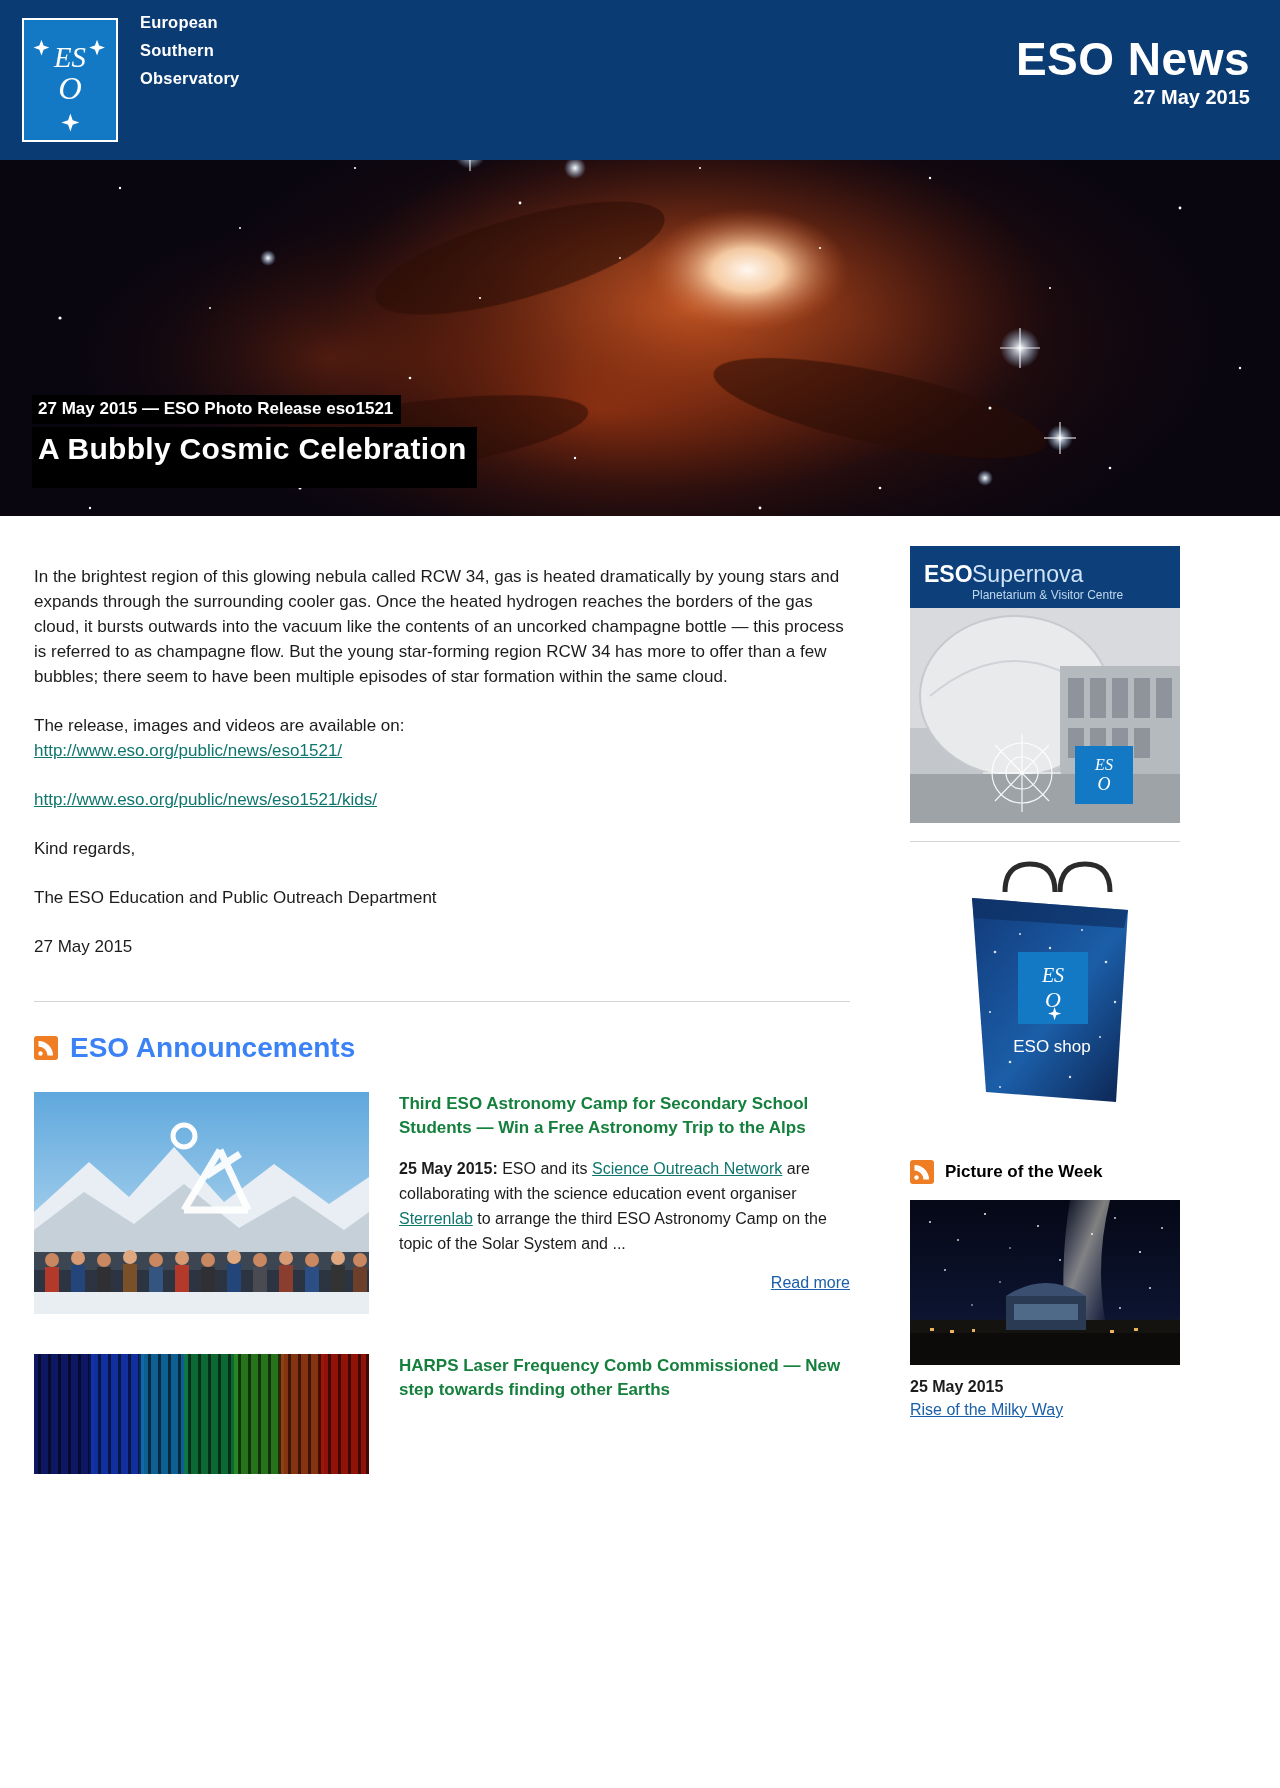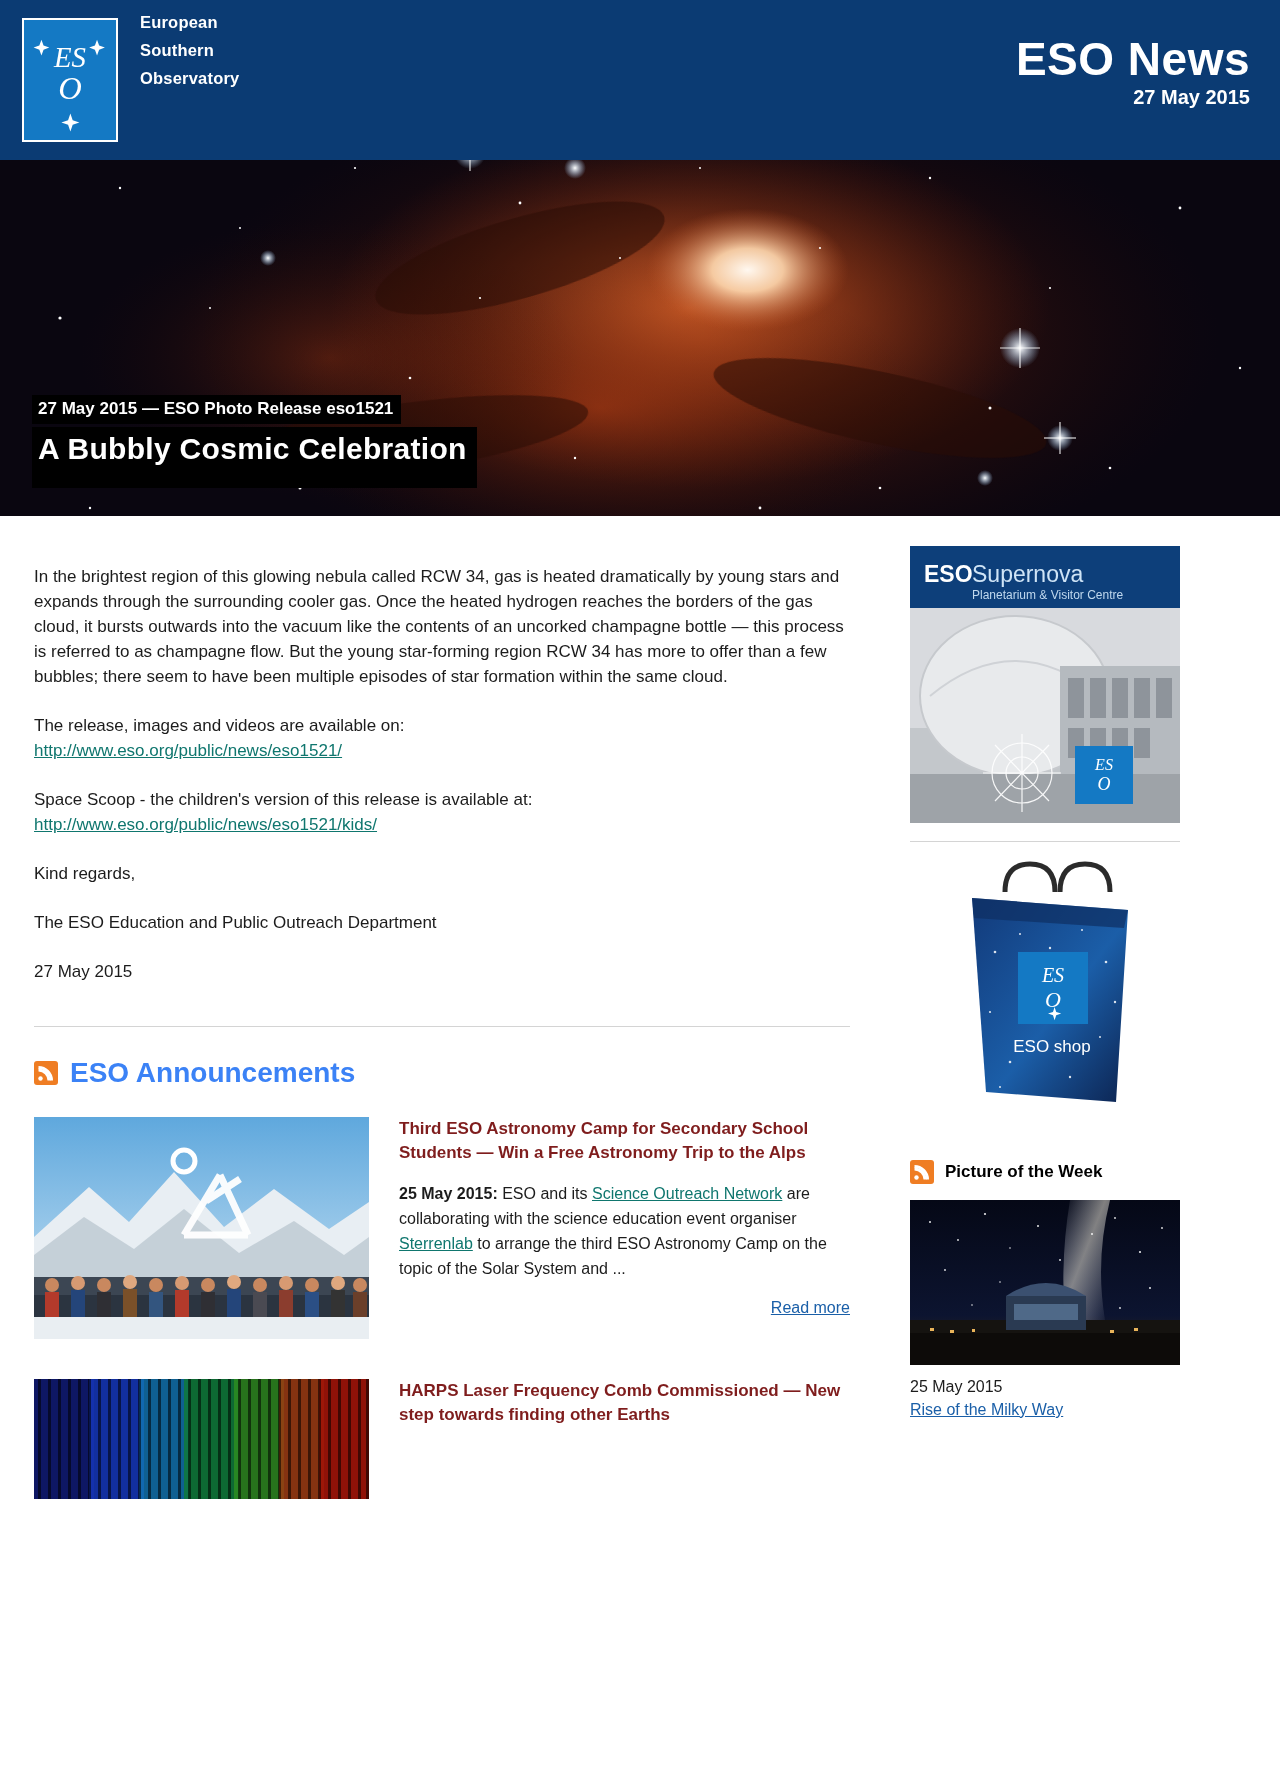--- a/index.html
+++ b/index.html
@@ -155,21 +155,21 @@
     width: 335px;
     height: 222px;
     flex: 0 0 335px;
     overflow: hidden;
     background: #0a1628;
     position: relative;
   }
   .announce-thumb svg { display:block; width:100%; height:100%; }
   .announce-body { flex: 1 1 auto; }
   .announce-title {
-    color: #7f1d1d;
+    color: #15803d;
     font-size: 17px;
     font-weight: bold;
     line-height: 24px;
     margin: 0 0 16px 0;
   }
   .announce-text {
     font-size: 16px;
     line-height: 25px;
     color: #1c1c1c;
     margin: 0;
@@ -224,21 +224,21 @@
   }
   .potw-img {
     width: 270px;
     height: 165px;
     overflow: hidden;
     background: #070a16;
   }
   .potw-img svg { display:block; width:100%; height:100%; }
   .potw-date {
     font-size: 16px;
-    font-weight: normal;
+    font-weight: bold;
     color: #1c1c1c;
     margin-top: 13px;
   }
   .potw-title {
     display: block;
     font-size: 16px;
     color: #1a5fa8;
     text-decoration: underline;
     margin-top: 5px;
   }
@@ -359,21 +359,20 @@
     </div>
   </div>
 
   <div class="content">
 
     <div class="col-main">
       <div class="body-text">
         <p>In the brightest region of this glowing nebula called RCW 34, gas is heated dramatically by young stars and expands through the surrounding cooler gas. Once the heated hydrogen reaches the borders of the gas cloud, it bursts outwards into the vacuum like the contents of an uncorked champagne bottle — this process is referred to as champagne flow. But the young star-forming region RCW 34 has more to offer than a few bubbles; there seem to have been multiple episodes of star formation within the same cloud.</p>
         <p class="tight">The release, images and videos are available on:</p>
         <p><a class="link" href="#">http://www.eso.org/public/news/eso1521/</a></p>
-        <p class="tight">Space Scoop - the children's version of this release is available at:</p>
         <p><a class="link" href="#">http://www.eso.org/public/news/eso1521/kids/</a></p>
         <p class="sig-line">Kind regards,</p>
         <p class="sig-line">The ESO Education and Public Outreach Department</p>
         <p class="sig-line">27 May 2015</p>
       </div>
 
       <hr class="rule">
 
       <div class="section-head">
         <svg class="rss-icon" viewBox="0 0 24 24">

